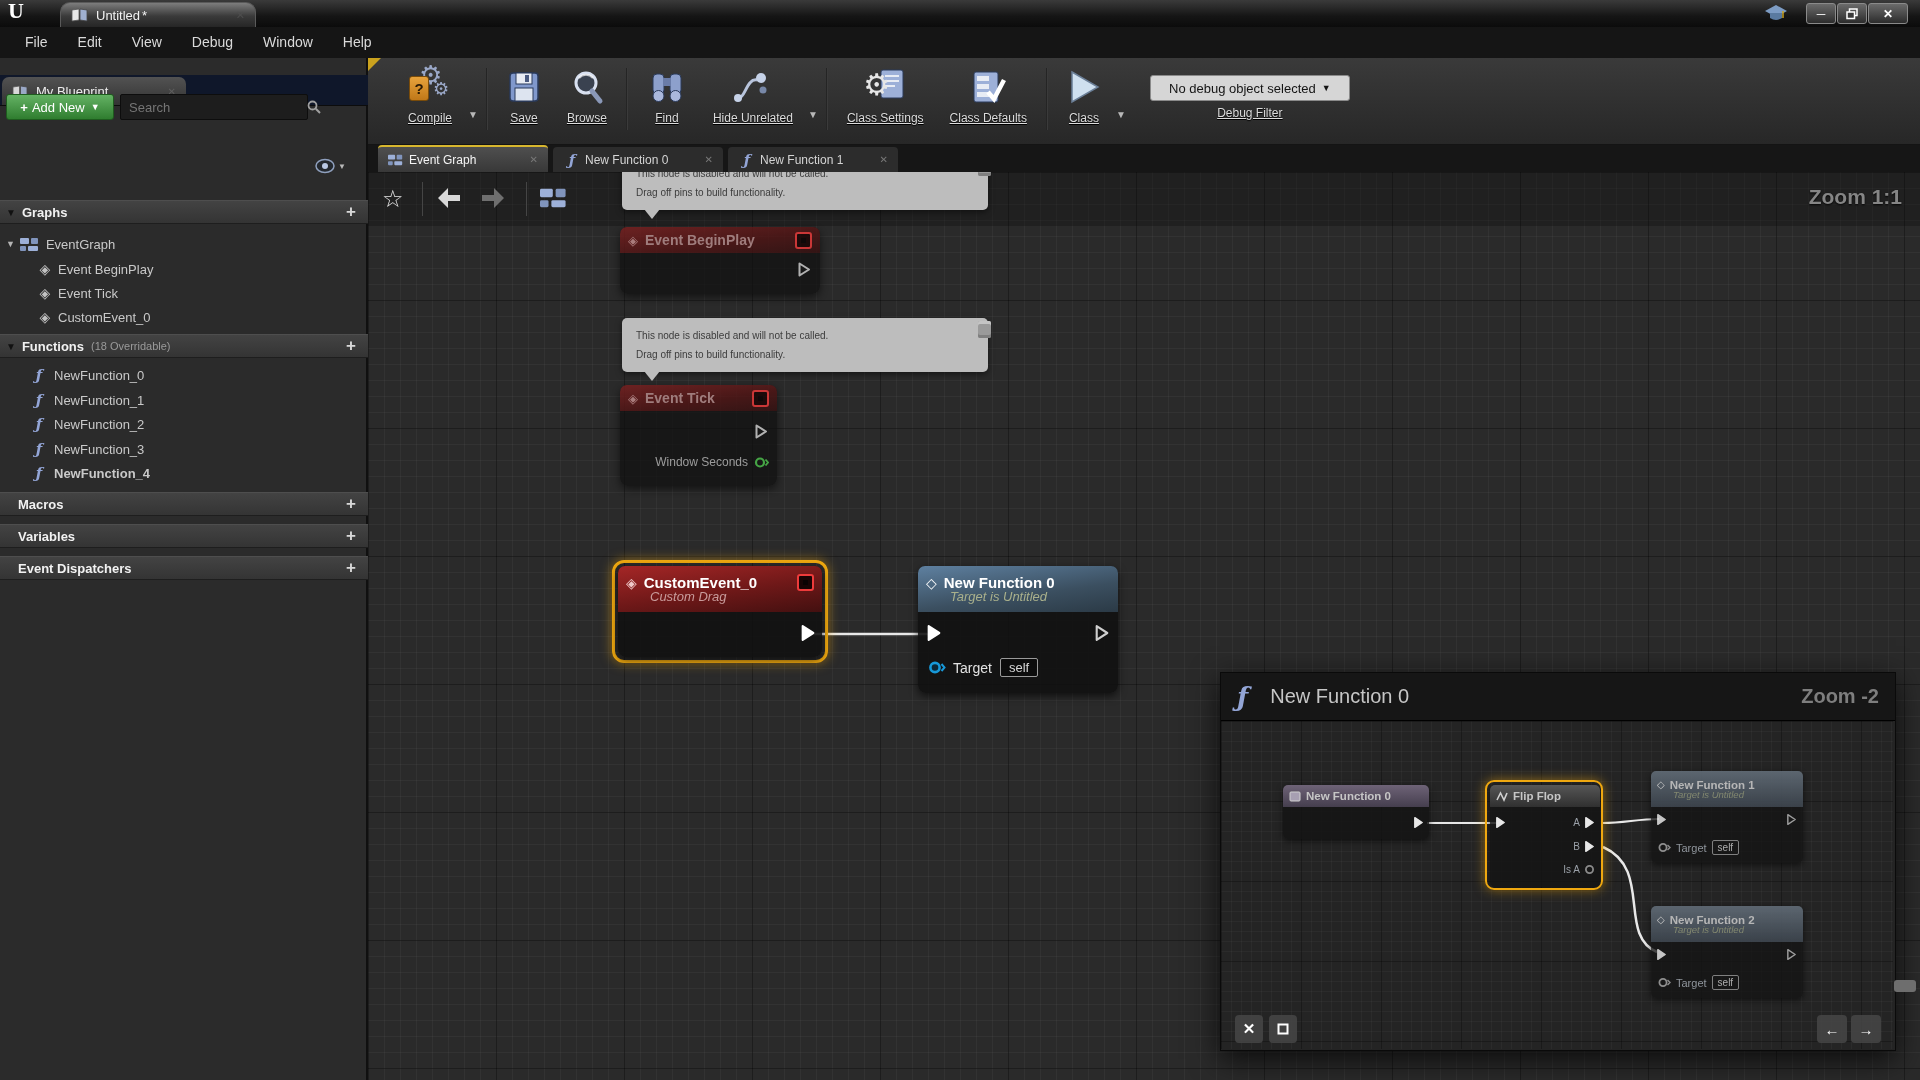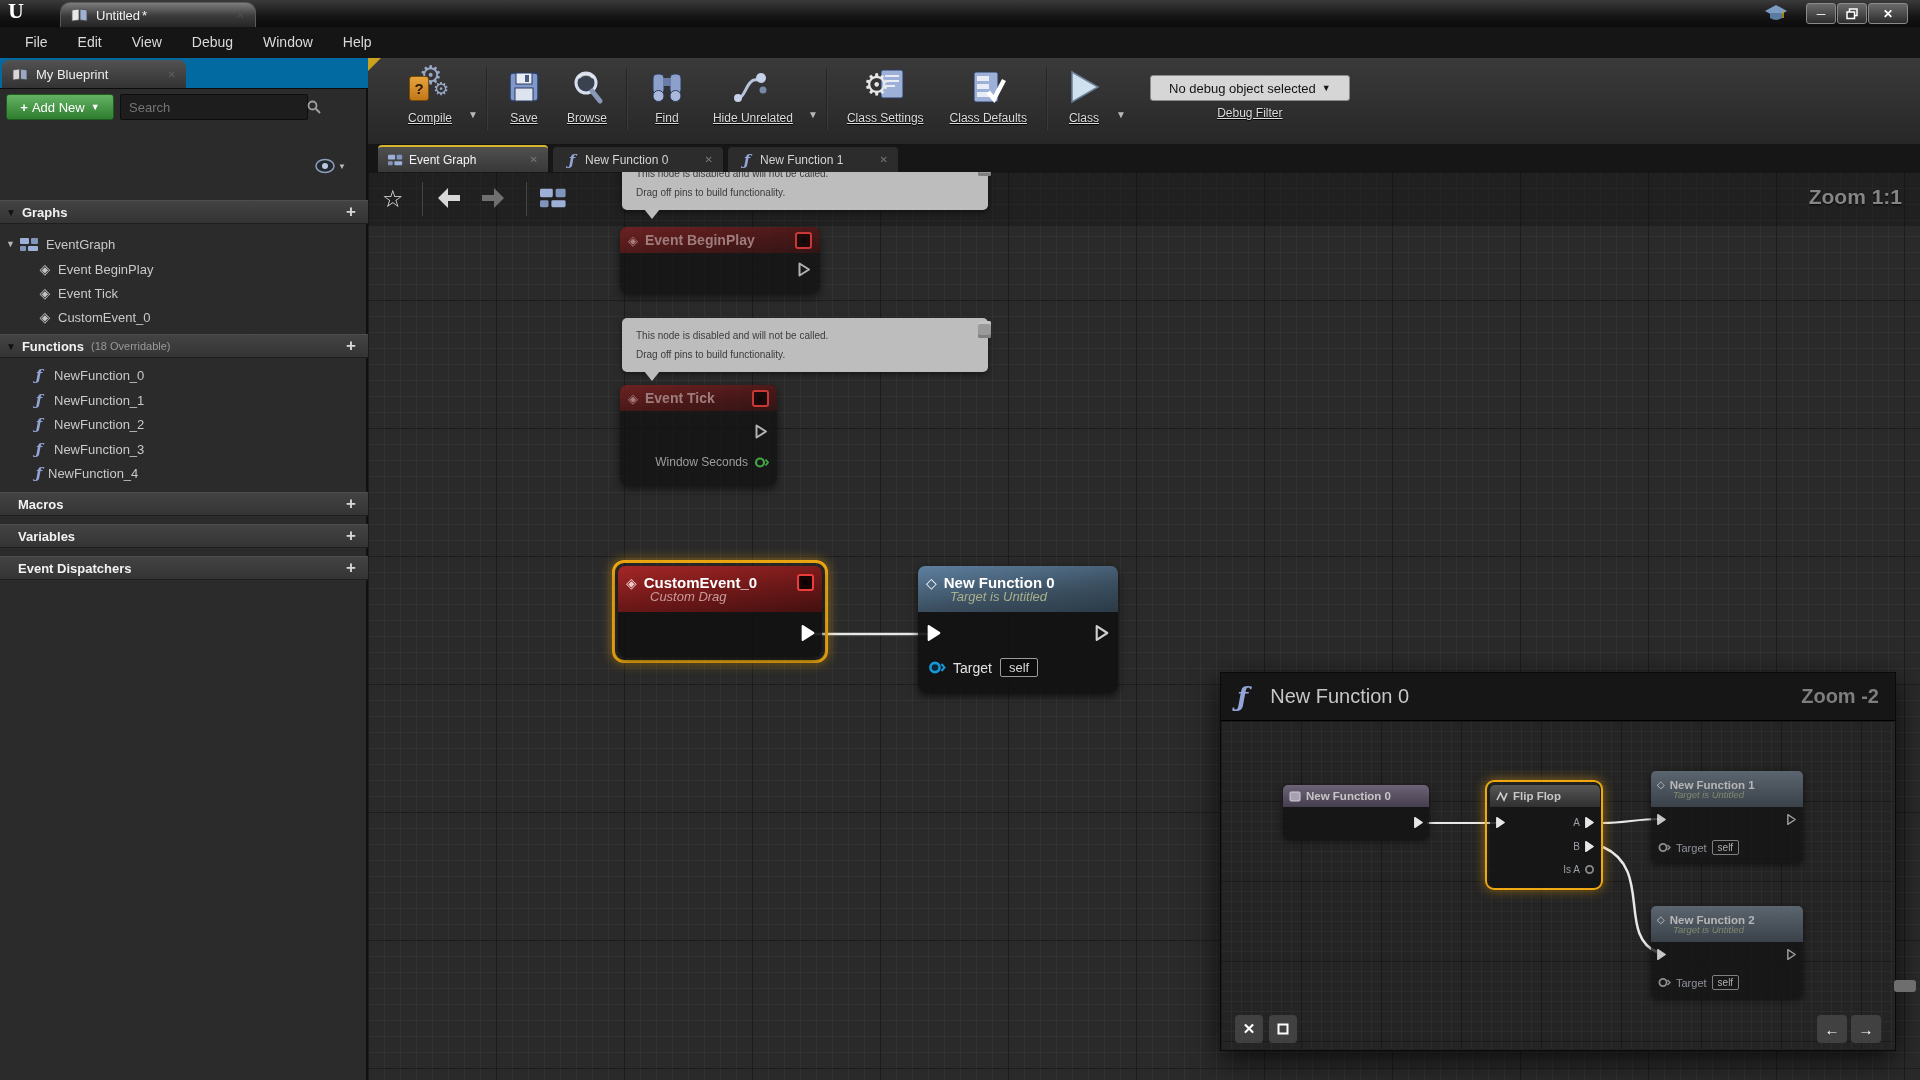--- a/index.html
+++ b/index.html
@@ -14,21 +14,21 @@
     display:flex;align-items:center;padding:0 10px;box-sizing:border-box;}
   .doc-tab-title{font-size:13px;color:#f2f2f2;margin-left:8px;}
   .winbtn{top:3px;height:19px;border-radius:3px;background:linear-gradient(#6b6b6b,#2c2c2c);
     border:1px solid #8a8a8a;display:flex;align-items:center;justify-content:center;
     color:#fff;font-size:12px;font-weight:bold;}
   .menubar{left:0;top:27px;width:1920px;height:31px;background:#151515;border-bottom:1px solid #000;
     display:flex;align-items:center;padding-left:10px;}
   .menu-item{padding:0 15px;font-size:14px;color:#dadada;line-height:31px;text-align:center;}
   
   .lpanel{left:0;top:58px;width:368px;height:1022px;background:#2b2b2b;border-right:2px solid #101010;box-sizing:border-box;}
-  .ptab-strip{left:0;top:0;width:368px;height:30px;background:#0369a1;border-bottom:1px solid #0c0c0c;}
+  .ptab-strip{left:0;top:17px;width:368px;height:30px;background:#0f172a;border-bottom:1px solid #0c0c0c;}
   .ptab{left:2px;top:2px;width:184px;height:28px;border-radius:7px 7px 0 0;
     background:linear-gradient(#525252,#333333);display:flex;align-items:center;padding:0 10px;box-sizing:border-box;}
   .ptab-label{font-size:13px;color:#ececec;margin-left:8px;}
   .srow{left:0;width:368px;height:24px;display:flex;align-items:center;font-size:13px;color:#c9c9c9;}
   .shead{left:0;width:368px;height:24px;display:flex;align-items:center;
     background:linear-gradient(#434343,#343434);border-top:1px solid #4e4e4e;border-bottom:1px solid #1e1e1e;
     font-weight:bold;font-size:13px;color:#f2f2f2;box-sizing:border-box;}
   .expander{font-size:10px;color:#111;margin:0 6px 0 6px;}
   .texpander{font-size:9px;color:#b5b5b5;margin:0 5px 0 14px;}
   .plusbtn{margin-left:auto;margin-right:12px;color:#d8d8d8;font-size:17px;font-weight:bold;line-height:18px;}
@@ -250,21 +250,21 @@
     <div class="abs srow" style="top:354px;">
       <span class="fnicon" style="margin-left:30px;">ƒ</span>
       <span style="margin-left:6px;">NewFunction_2</span>
     </div>
     <div class="abs srow" style="top:379px;">
       <span class="fnicon" style="margin-left:30px;">ƒ</span>
       <span style="margin-left:6px;">NewFunction_3</span>
     </div>
     <div class="abs srow" style="top:403px;">
       <span class="fnicon" style="margin-left:30px;">ƒ</span>
-      <span style="">NewFunction_4</span>
+      <span style="margin-left:6px;font-weight:bold;">NewFunction_4</span>
     </div>
 
     <div class="abs shead" style="top:434px;">
       <span style="margin-left:18px;">Macros</span>
       <span class="plusbtn">+</span>
     </div>
     <div class="abs shead" style="top:466px;">
       <span style="margin-left:18px;">Variables</span>
       <span class="plusbtn">+</span>
     </div>

